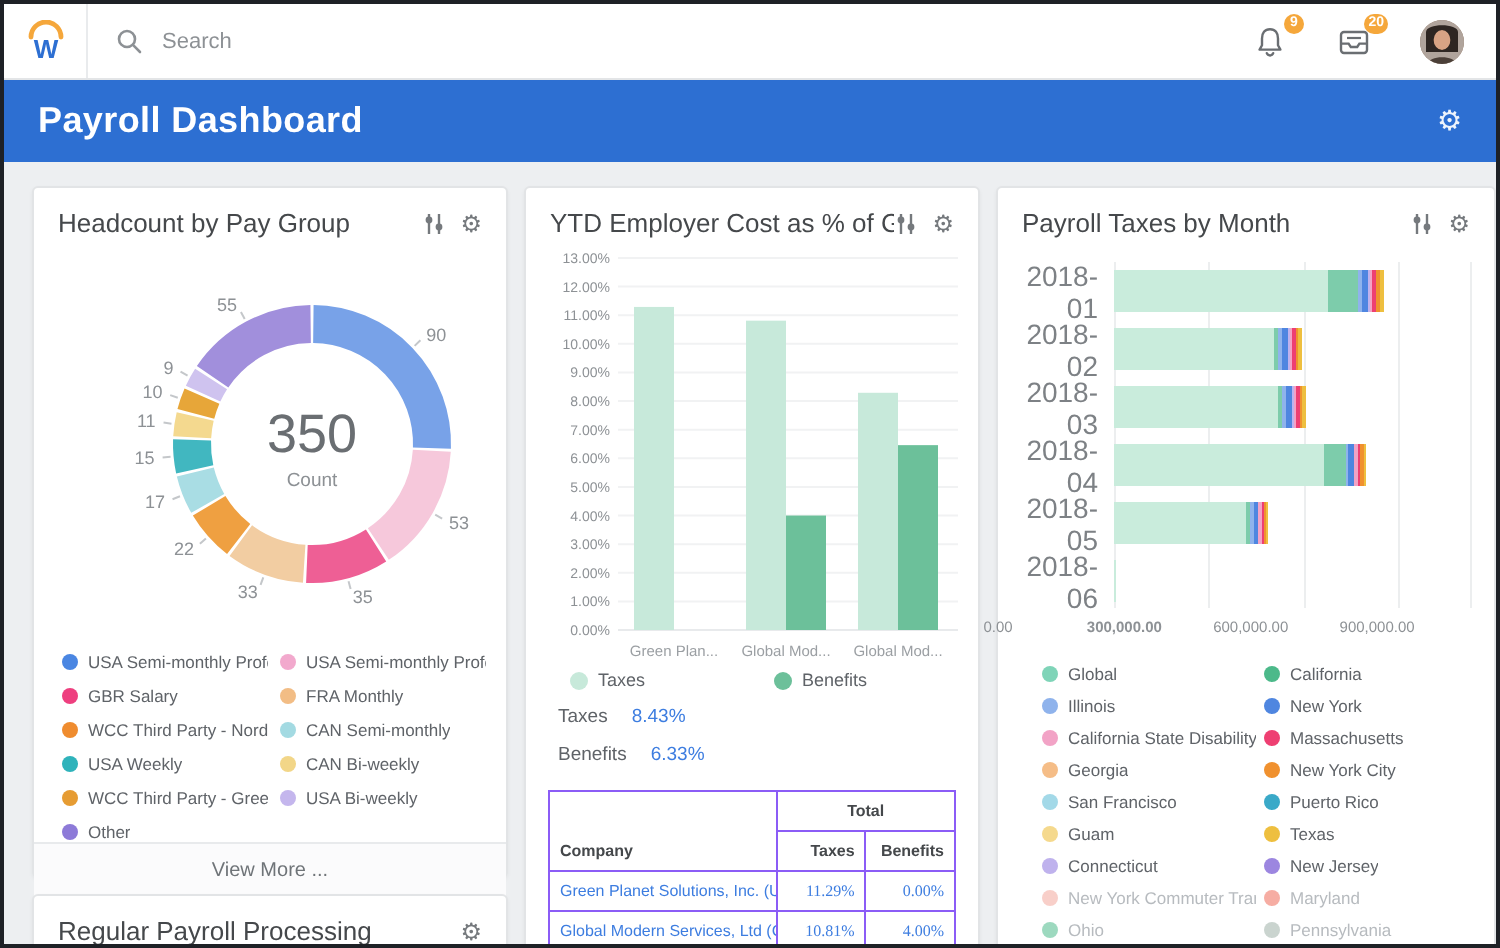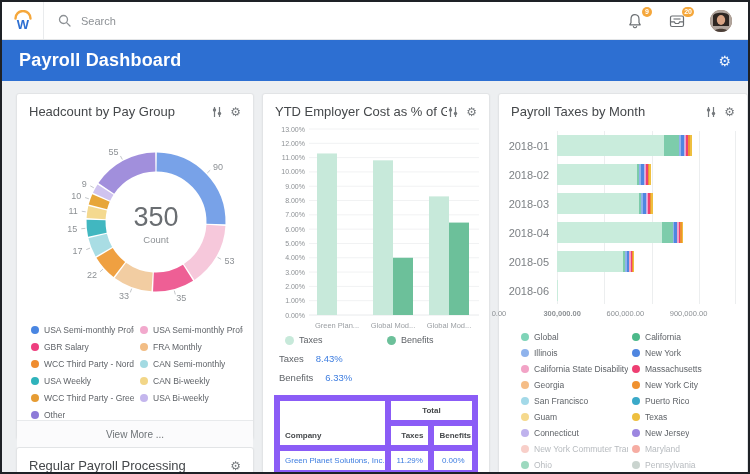--- a/index.html
+++ b/index.html
@@ -48,34 +48,34 @@
   .legend-label { font-size:8.5px; color:#5f6368; white-space:nowrap; overflow:hidden; }
   .view-more { margin-top:auto; width:100%; border:none; border-top:1px solid #e8eaec; background:#fbfbfc; color:#6f7478; font-size:10px; padding:8px 0; cursor:pointer; font-family:"Liberation Sans",sans-serif; }
   
   .ytd-legend { display:flex; padding:2px 0 0 22px; align-items:center; }
   .ytd-legend .legend-item { width:50%; }
   .ytd-legend .legend-dot { width:9px; height:9px; }
   .ytd-legend .legend-label { font-size:9px; }
   .stat-row { padding:0 0 0 16px; margin-top:8px; font-size:9.5px; color:#5f6368; display:flex; gap:12px; }
   .stat-value { color:#3d7de0; cursor:pointer; }
   .ytd-table { width:calc(100% - 22px); margin:12px 11px 0; border-collapse:collapse; font-size:8px; table-layout:fixed; }
-  .ytd-table th, .ytd-table td { border:6px solid #8b5cf6; padding:5px 5px; }
+  .ytd-table th, .ytd-table td { border:1px solid #8b5cf6; padding:5px 5px; }
   .ytd-table th { color:#45484b; font-weight:bold; }
   .th-company { text-align:left; vertical-align:bottom; width:56%; }
   .th-total { text-align:center; }
   .th-sub { text-align:right; width:22%; }
   .td-company { text-align:left; white-space:nowrap; overflow:hidden; }
-  .td-num { text-align:center; }
+  .td-num { text-align:right;font-family:Liberation Serif, serif; }
   .tbl-link { color:#3d7de0; cursor:pointer; }
   
   .stack-plot { position:relative; margin:8px 10px 0 0; }
   .stack-grid { position:absolute; left:58px; right:2px; top:0; bottom:16px; }
   .gridline { position:absolute; top:0; bottom:0; width:1px; background:#eceeef; }
   .stack-row { display:flex; align-items:center; height:29px; position:relative; }
-  .stack-row-label { width:58px; flex:none; text-align:right; padding-right:8px; font-size:11px; color:#7d8185; }
+  .stack-row-label { width:58px; flex:none; text-align:right; padding-right:8px; font-size:14px; color:#7d8185; }
   .stack-track { flex:1; height:21px; display:flex; position:relative; margin-right:2px; }
   .stack-seg { height:100%; flex:none; }
   .stack-axis { position:relative; height:15px; }
   .stack-axis span { position:absolute; transform:translateX(-50%); font-size:7.5px; color:#8d9195; white-space:nowrap; top:4px; }
   .stack-legend { display:grid; grid-template-columns:1fr 1fr; column-gap:4px; row-gap:6px; padding:12px 8px 10px 22px; }
   .stack-legend .legend-item.muted .legend-label { color:#b7bbbf; }
   .stack-legend .legend-item.muted .legend-dot { opacity:.55; }
   text { font-family:"Liberation Sans",sans-serif; }
 </style>
 </head>

